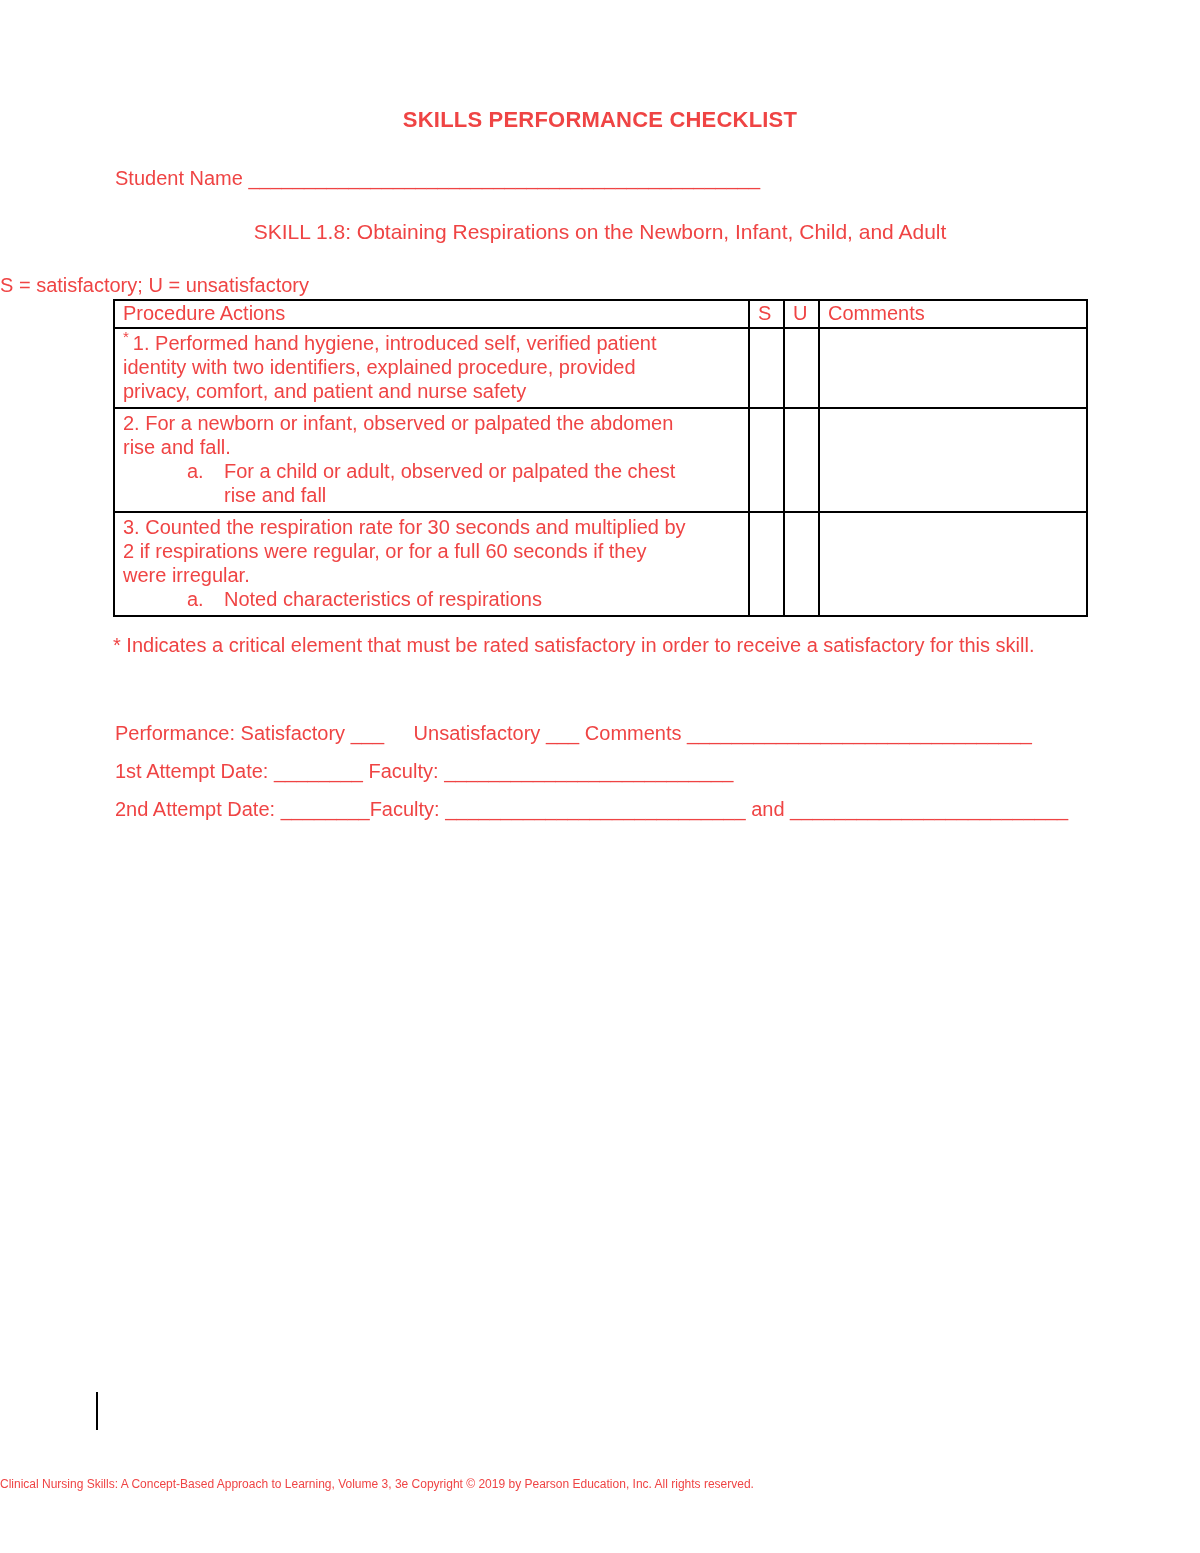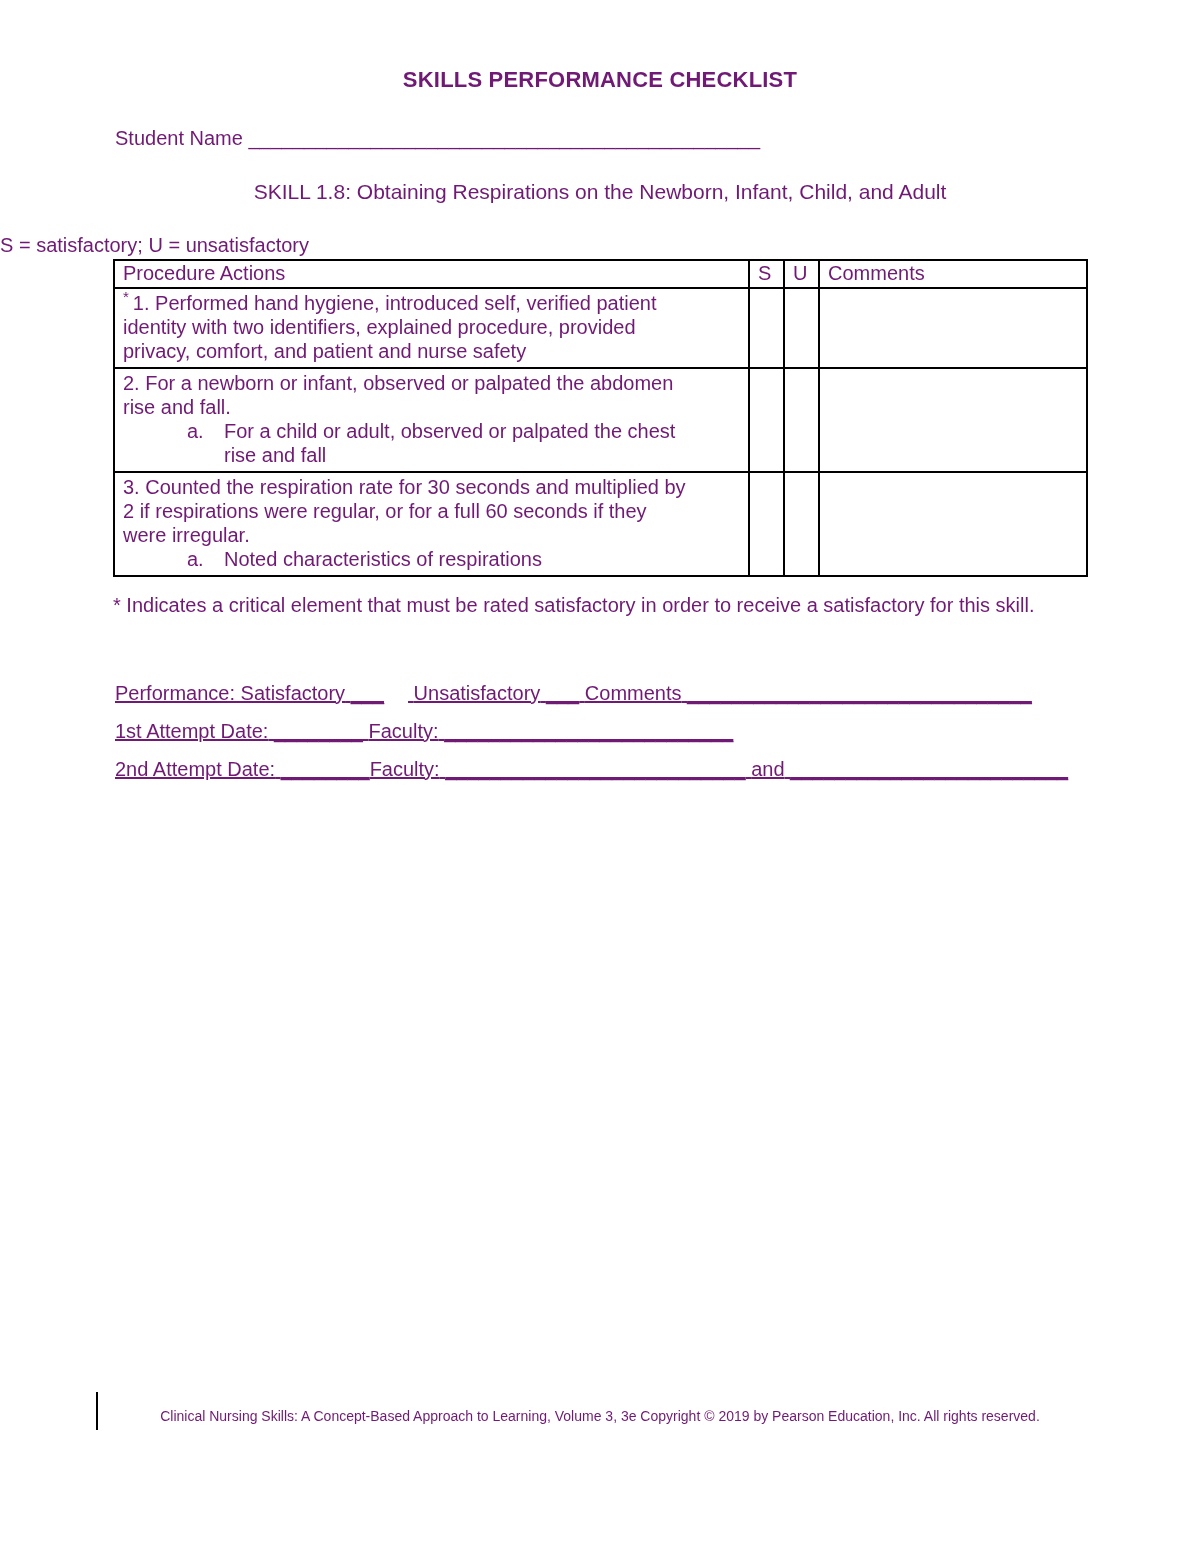--- a/index.html
+++ b/index.html
@@ -5,25 +5,25 @@
   html, body {
     margin: 0;
     padding: 0;
     background: #ffffff;
   }
   .page {
     position: relative;
     width: 1200px;
     height: 1553px;
     background: #ffffff;
-    color: #701a75;
+    color: #ef4444;
     font-family: "Liberation Sans", sans-serif;
     overflow: hidden;
     box-sizing: border-box;
-    padding-top: 66px;
+    padding-top: 106px;
   }
   .doc-title {
     text-align: center;
     font-size: 22px;
     font-weight: bold;
     line-height: 28px;
     letter-spacing: 0.2px;
   }
   .student-line {
     margin: 32px 0 0 115px;
@@ -92,35 +92,33 @@
   .sub-text { flex: 1 1 auto; }
   .footnote {
     margin: 16px 0 0 113px;
     font-size: 20px;
     line-height: 24px;
   }
   .signoff {
     margin-left: 115px;
     font-size: 20px;
     line-height: 24px;
-    text-decoration: underline;
   }
   .perf-line { margin-top: 64px; }
   .attempt-line { margin-top: 14px; }
   .wide-gap {
     display: inline-block;
     width: 24px;
   }
   .page-footer {
     position: absolute;
-    top: 1408px;
+    top: 1476px;
     left: 0;
     width: 100%;
-    text-align: center;
-    font-size: 14px;
+    font-size: 12px;
     line-height: 17px;
   }
   .cursor-mark {
     position: absolute;
     left: 96px;
     top: 1392px;
     width: 2px;
     height: 38px;
     background: #000000;
   }

